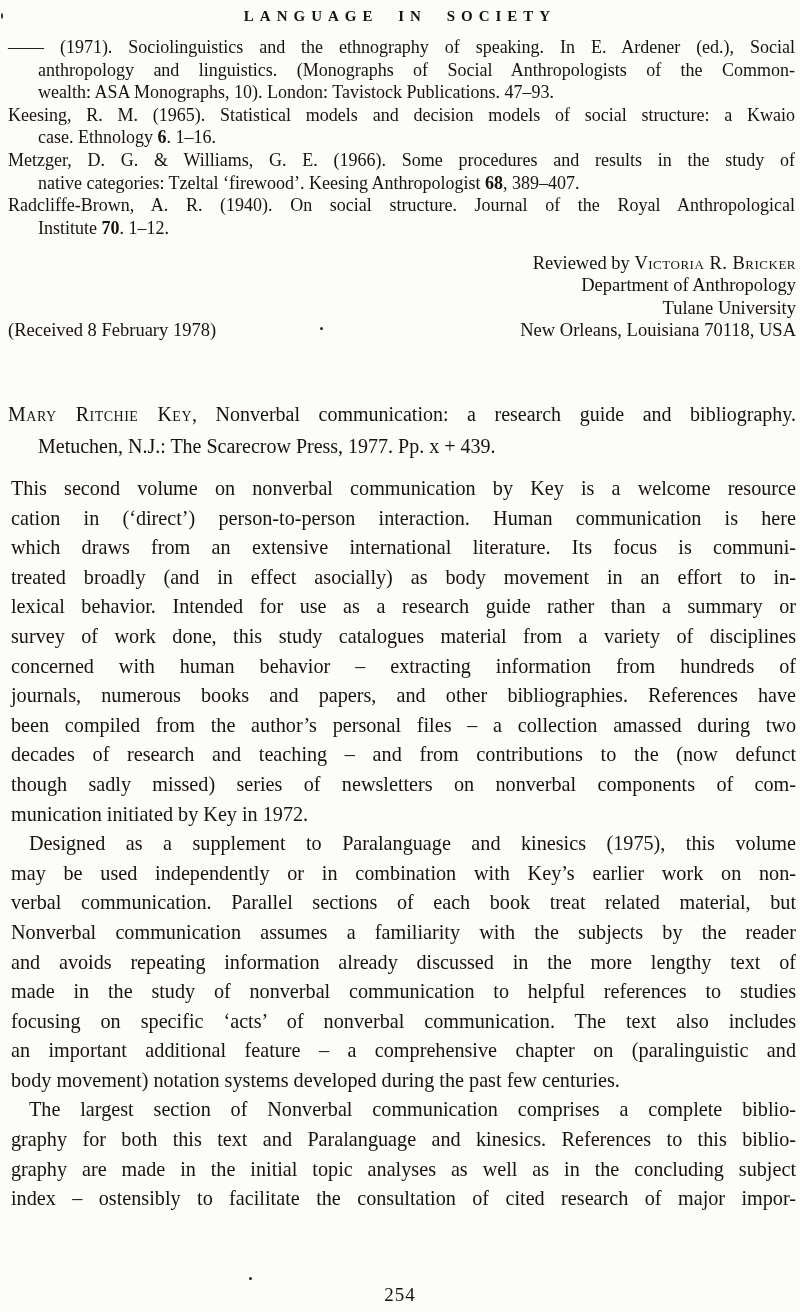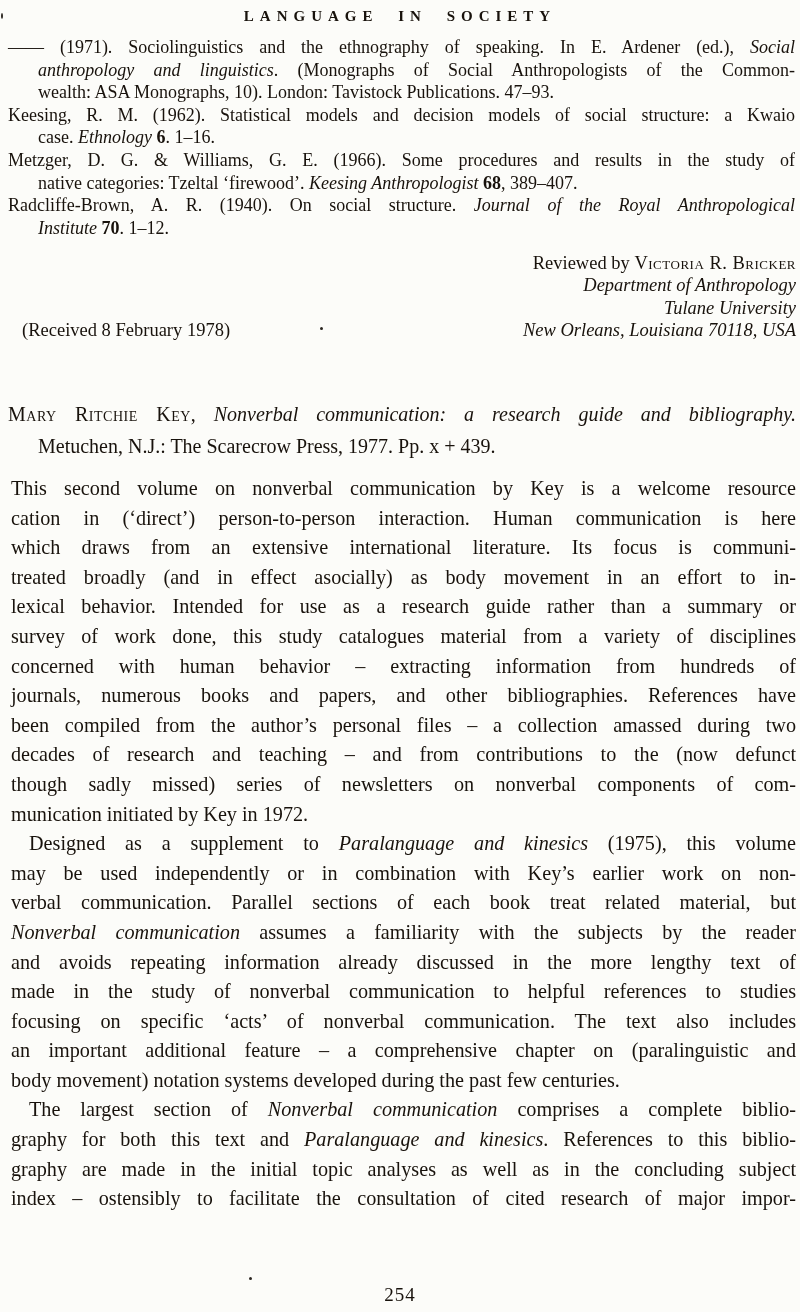--- a/index.html
+++ b/index.html
@@ -30,54 +30,54 @@
     white-space:normal;
   }
   .cont{padding-left:30px;}
   .pindent{text-indent:18px;}
   .reviewer-row{
     position:absolute;top:252px;left:8px;right:4px;
     display:flex;justify-content:space-between;align-items:flex-end;
     font-size:18.5px;line-height:22.4px;
   }
   .reviewer-lines{text-align:right;margin-left:12px;}
-  .received{font-size:18.5px;margin-left:14px;}
+  .received{font-size:18.5px;}
   .book-heading{
     position:absolute;top:398px;left:8px;right:4px;
     font-size:20px;line-height:32px;
   }
   .review-body{
     position:absolute;top:474px;left:11px;right:4px;
     font-size:20.2px;line-height:29.6px;
   }
   .folio{
     position:absolute;top:1284px;left:0;right:0;
     text-align:center;font-size:19px;letter-spacing:1px;
   }
-  .run-i{font-style:italic;}
+  .run-i{}
   .run-b{font-weight:bold;}
   .run-sc{font-variant:small-caps;letter-spacing:0.5px;}
   .speck{position:absolute;background:#2b2ب;}
   .speck{position:absolute;background:#2b2620;border-radius:50%;}
 </style>
 </head>
 <body>
 
 <div class="page">
 
   <div class="running-head">LANGUAGE IN SOCIETY</div>
 
   <div class="refs" id="refs">
       <div>
         <div class="tline fill"><span>—— (1971). Sociolinguistics and the ethnography of speaking. In E. Ardener (ed.), </span><span class="run-i">Social</span></div>
         <div class="tline fill cont"><span class="run-i">anthropology and linguistics</span><span>. (Monographs of Social Anthropologists of the Common-</span></div>
         <div class="tline cont"><span>wealth: ASA Monographs, 10). London: Tavistock Publications. 47–93.</span></div>
       </div>
       <div>
-        <div class="tline fill"><span>Keesing, R. M. (1962). Statistical models and decision models of social structure: a Kwaio</span></div>
+        <div class="tline fill"><span>Keesing, R. M. (1965). Statistical models and decision models of social structure: a Kwaio</span></div>
         <div class="tline cont"><span>case. </span><span class="run-i">Ethnology</span><span> </span><span class="run-b">6</span><span>. 1–16.</span></div>
       </div>
       <div>
         <div class="tline fill"><span>Metzger, D. G. &amp; Williams, G. E. (1966). Some procedures and results in the study of</span></div>
         <div class="tline cont"><span>native categories: Tzeltal ‘firewood’. </span><span class="run-i">Keesing Anthropologist</span><span> </span><span class="run-b">68</span><span>, 389–407.</span></div>
       </div>
       <div>
         <div class="tline fill"><span>Radcliffe-Brown, A. R. (1940). On social structure. </span><span class="run-i">Journal of the Royal Anthropological</span></div>
         <div class="tline cont"><span class="run-i">Institute</span><span> </span><span class="run-b">70</span><span>. 1–12.</span></div>
       </div>

